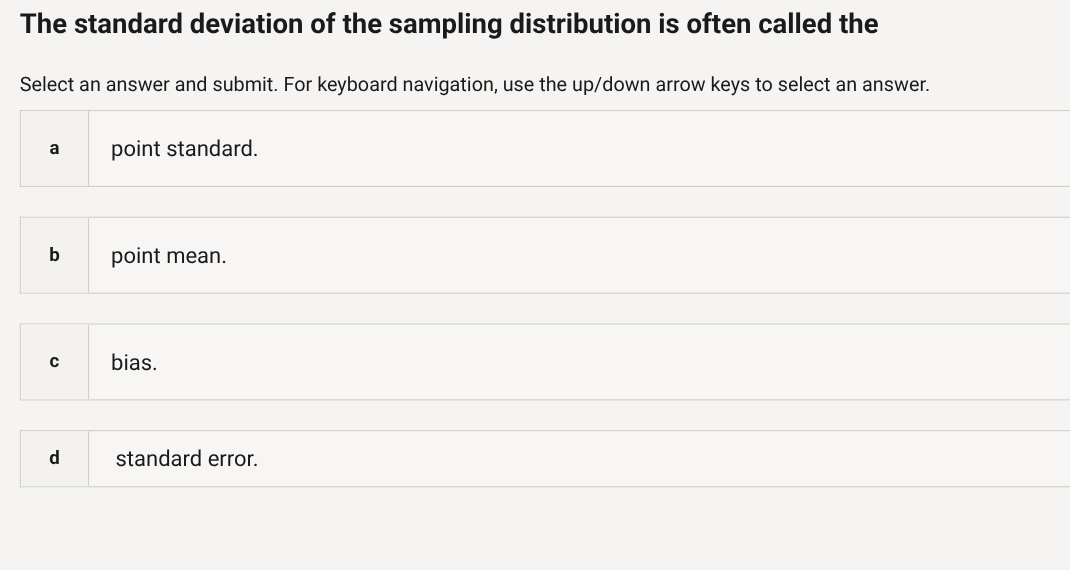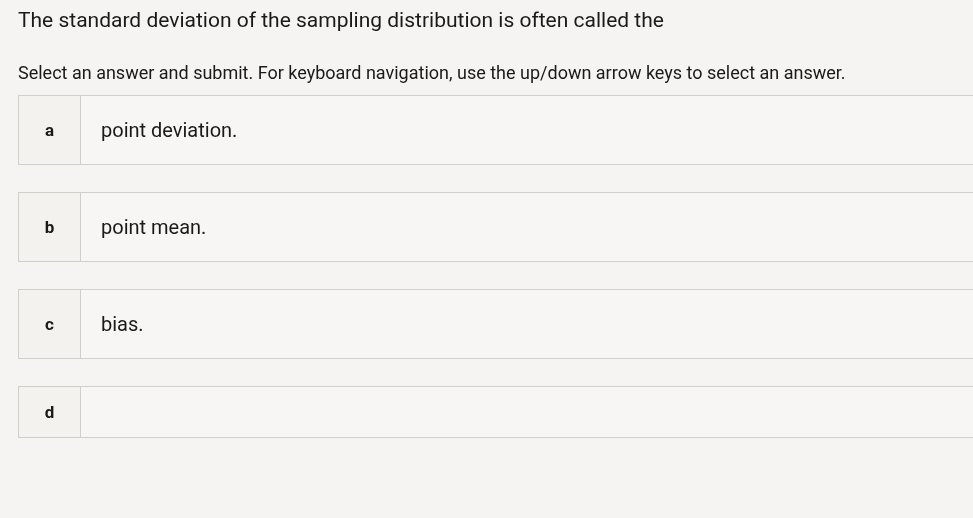--- a/index.html
+++ b/index.html
@@ -10,22 +10,22 @@
     body {
       font-family: -apple-system, BlinkMacSystemFont, "Segoe UI", Roboto, "Helvetica Neue", Arial, sans-serif;
       background: #f5f4f2;
       width: 973px;
       height: 518px;
       padding: 8px 0 0 18px;
       color: #1a1a1a;
       overflow: hidden;
     }
     .question-text {
-      font-size: 21px;
-      font-weight: 400;
+      font-size: 25px;
+      font-weight: 700;
       color: #1a1a1a;
       margin-bottom: 30px;
     }
     .instruction-text {
       font-size: 18px;
       color: #1a1a1a;
       margin-bottom: 12px;
     }
     .options {
       display: flex;
@@ -70,26 +70,27 @@
   </style>
 </head>
 <body>
 
 <div class="question-text">The standard deviation of the sampling distribution is often called the</div>
 <div class="instruction-text">Select an answer and submit. For keyboard navigation, use the up/down arrow keys to select an answer.</div>
 
 <div class="options">
   <div class="option">
     <div class="option-key">a</div>
-    <div class="option-text">point deviation.</div>
+    <div class="option-text">point standard.</div>
   </div>
   <div class="option">
     <div class="option-key">b</div>
     <div class="option-text">point mean.</div>
   </div>
   <div class="option">
     <div class="option-key">c</div>
     <div class="option-text">bias.</div>
   </div>
   <div class="option option-d">
     <div class="option-key">d</div>
+    <div class="option-text">standard error.</div>
   </div>
 </div>
 
 </body></html>

